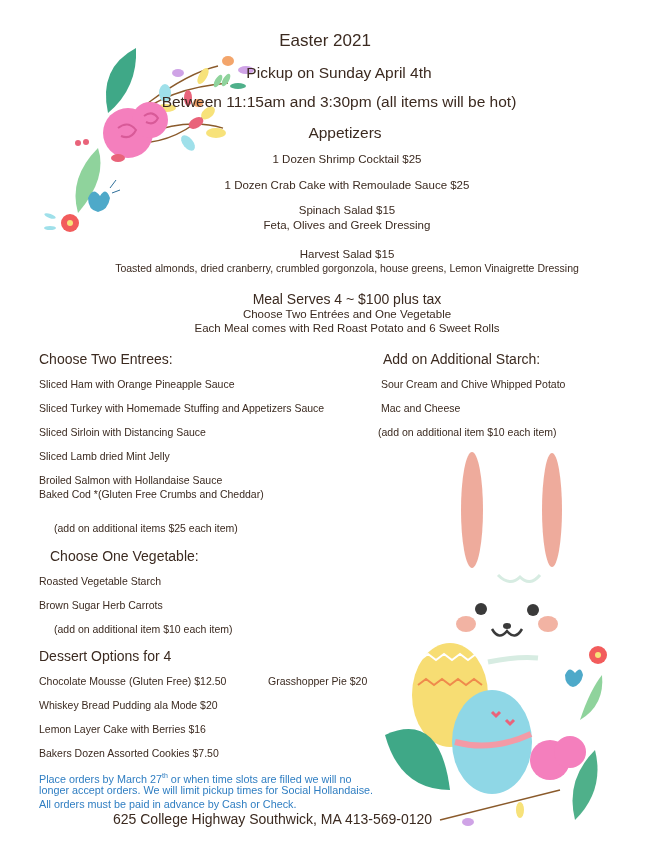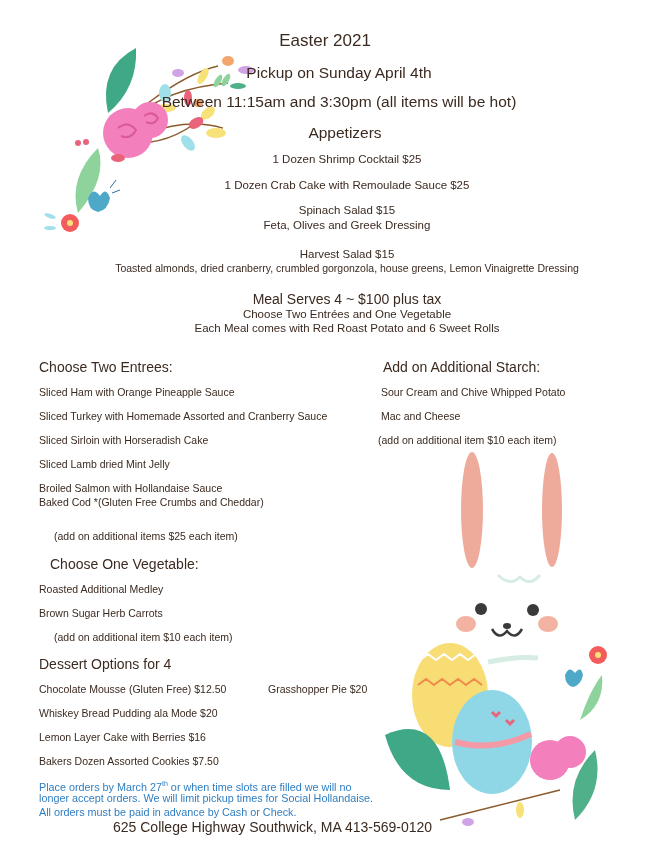--- a/index.html
+++ b/index.html
@@ -1,18 +1,18 @@
 <!DOCTYPE html>
 <html><head>
 <meta charset="utf-8">
 <style>
   html, body { margin: 0; padding: 0; background: #ffffff; }
   body { width: 650px; height: 841px; position: relative; overflow: hidden;
          font-family: "Liberation Sans", sans-serif; color: #3b2a20; }
-  .abs { position: absolute; white-space: nowrap; margin-top: 8px; }
+  .abs { position: absolute; white-space: nowrap; }
   .center { position: absolute; left: 0; width: 650px; text-align: center; white-space: nowrap; }
   .h-title { font-size: 17px; }
   .h-sub { font-size: 15.5px; }
   .app { font-size: 11.5px; }
   .h-sec { font-size: 14px; }
   .item { font-size: 10.5px; }
   .note-blue { color: #2f7ec2; font-size: 10.8px; line-height: 14px; }
   .addr { font-size: 14px; text-align: right; }
   sup { font-size: 7px; }
   svg { position: absolute; }
@@ -109,34 +109,34 @@
 <div class="center app" style="top:219px;left:22px">Feta, Olives and Greek Dressing</div>
 <div class="center app" style="top:248px;left:22px">Harvest Salad $15</div>
 <div class="center" style="top:262px;left:22px;font-size:10.5px">Toasted almonds, dried cranberry, crumbled gorgonzola, house greens, Lemon Vinaigrette Dressing</div>
 
 <div class="center" style="top:291px;left:22px;font-size:14px">Meal Serves 4 ~ $100 plus tax</div>
 <div class="center app" style="top:308px;left:22px">Choose Two Entrées and One Vegetable</div>
 <div class="center app" style="top:322px;left:22px">Each Meal comes with Red Roast Potato and 6 Sweet Rolls</div>
 
 <div class="abs h-sec" style="left:39px;top:351px">Choose Two Entrees:</div>
 <div class="abs item" style="left:39px;top:378px">Sliced Ham with Orange Pineapple Sauce</div>
-<div class="abs item" style="left:39px;top:402px">Sliced Turkey with Homemade Assorted and Cranberry Sauce</div>
-<div class="abs item" style="left:39px;top:426px">Sliced Sirloin with Horseradish Cake</div>
+<div class="abs item" style="left:39px;top:402px">Sliced Turkey with Homemade Stuffing and Appetizers Sauce</div>
+<div class="abs item" style="left:39px;top:426px">Sliced Sirloin with Distancing Sauce</div>
 <div class="abs item" style="left:39px;top:450px">Sliced Lamb dried Mint Jelly</div>
 <div class="abs item" style="left:39px;top:474px">Broiled Salmon with Hollandaise Sauce</div>
 <div class="abs item" style="left:39px;top:488px">Baked Cod *(Gluten Free Crumbs and Cheddar)</div>
 <div class="abs item" style="left:54px;top:522px">(add on additional items $25 each item)</div>
 
 <div class="abs h-sec" style="left:383px;top:351px">Add on Additional Starch:</div>
 <div class="abs item" style="left:381px;top:378px">Sour Cream and Chive Whipped Potato</div>
 <div class="abs item" style="left:381px;top:402px">Mac and Cheese</div>
 <div class="abs item" style="left:378px;top:426px">(add on additional item $10 each item)</div>
 
 <div class="abs h-sec" style="left:50px;top:548px">Choose One Vegetable:</div>
-<div class="abs item" style="left:39px;top:575px">Roasted Additional Medley</div>
+<div class="abs item" style="left:39px;top:575px">Roasted Vegetable Starch</div>
 <div class="abs item" style="left:39px;top:599px">Brown Sugar Herb Carrots</div>
 <div class="abs item" style="left:54px;top:623px">(add on additional item $10 each item)</div>
 
 <div class="abs h-sec" style="left:39px;top:648px">Dessert Options for 4</div>
 <div class="abs item" style="left:39px;top:675px">Chocolate Mousse (Gluten Free) $12.50</div>
 <div class="abs item" style="left:268px;top:675px">Grasshopper Pie $20</div>
 <div class="abs item" style="left:39px;top:699px">Whiskey Bread Pudding ala Mode $20</div>
 <div class="abs item" style="left:39px;top:723px">Lemon Layer Cake with Berries $16</div>
 <div class="abs item" style="left:39px;top:747px">Bakers Dozen Assorted Cookies $7.50</div>
 

